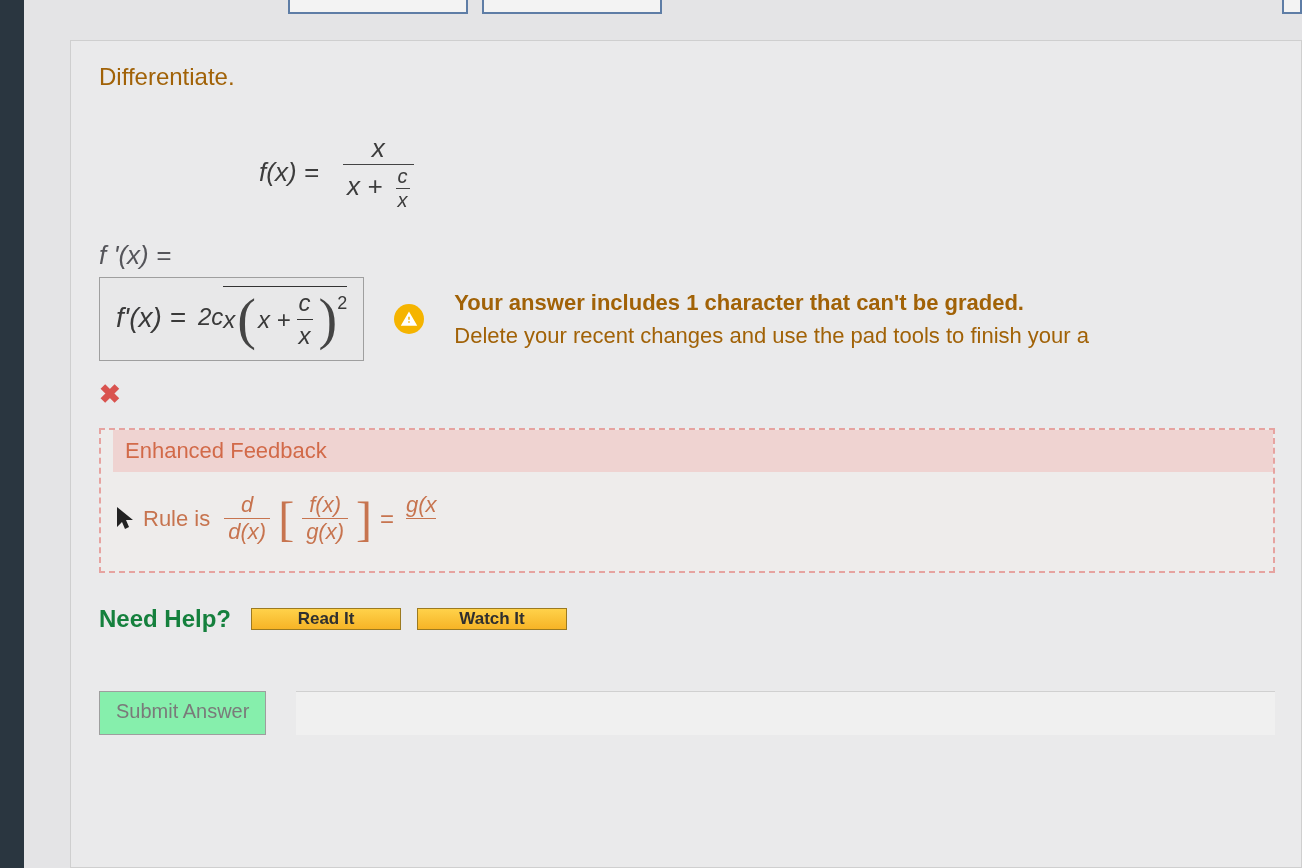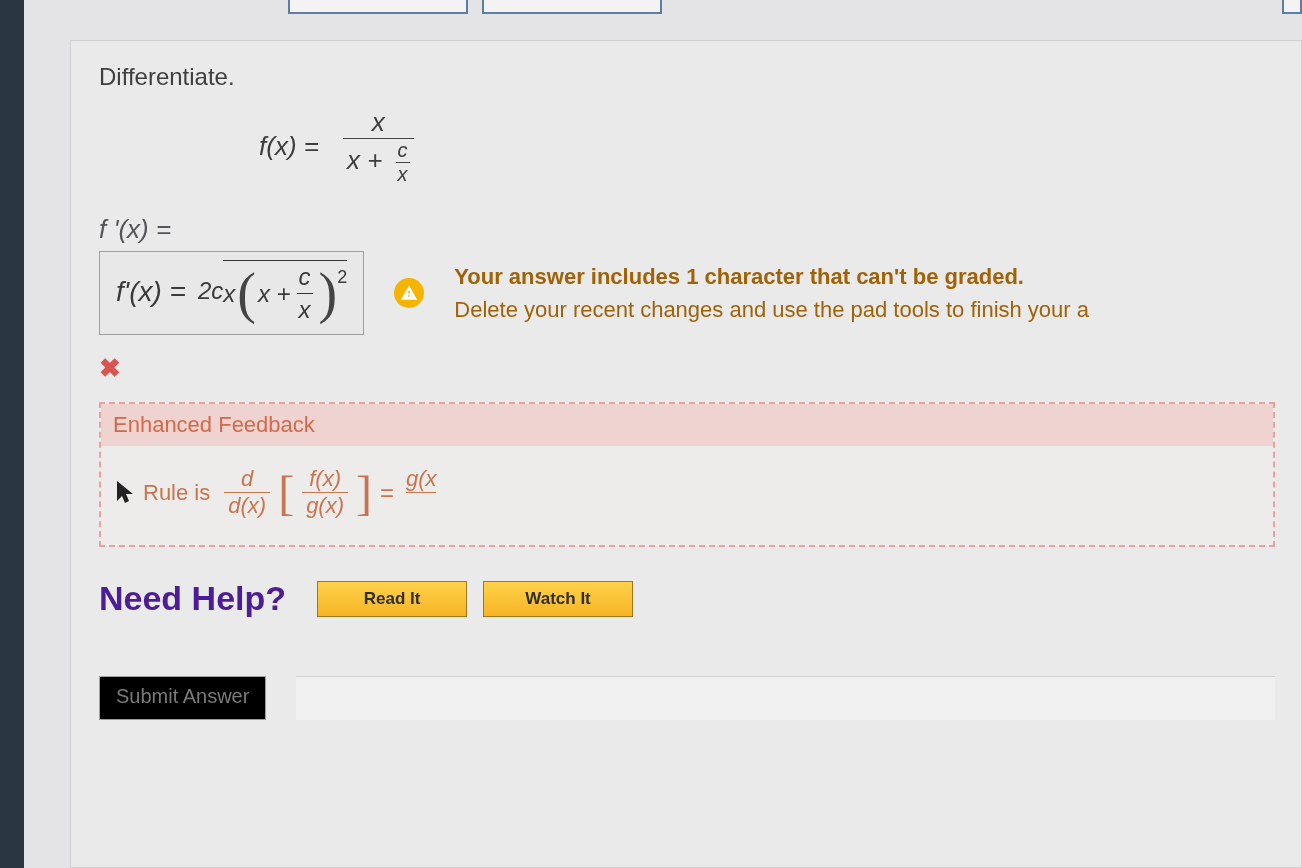--- a/index.html
+++ b/index.html
@@ -44,22 +44,22 @@
     left: 70px;
     top: 40px;
     right: 0;
     bottom: 0;
     background: #eaeaeb;
     border: 1px solid #cfcfcf;
     padding: 22px 26px 22px 28px;
   }
   .prompt {
     font-size: 24px;
-    color: #404040;
-    margin-bottom: 16px;
+    color: #a16207;
+    margin-bottom: 42px;
   }
   .given-fn {
     margin-left: 160px;
     font-size: 26px;
     font-style: italic;
     color: #3d3d3d;
     display: flex;
     align-items: center;
     gap: 24px;
   }
@@ -148,20 +148,21 @@
   .feedback-box {
     margin-top: 18px;
     border: 2px dashed #e6a3a0;
     background: #eeeceb;
   }
   .feedback-header {
     background: #efd3d1;
     color: #d26a49;
     font-size: 22px;
     padding: 8px 12px;
+    margin-left: 12px;
   }
   .feedback-body {
     padding: 20px 14px 26px 14px;
     color: #c7744f;
     font-size: 22px;
     display: flex;
     align-items: center;
     flex-wrap: nowrap;
     gap: 8px;
     white-space: nowrap;
@@ -182,46 +183,46 @@
     color: #c7744f;
     font-style: normal;
   }
   .help-row {
     margin-top: 32px;
     display: flex;
     align-items: center;
     gap: 16px;
   }
   .help-label {
-    color: #4c1d95;
-    font-size: 34px;
+    color: #15803d;
+    font-size: 24px;
     font-weight: bold;
-    margin-right: 15px;
+    margin-right: 4px;
   }
   .help-btn {
     width: 150px;
-    height: 36px;
+    height: 22px;
     background: linear-gradient(#ffd24a, #f6b426);
     border: 1px solid #9c7a20;
     color: #2f2f2f;
     font-weight: bold;
     font-size: 17px;
     display: flex;
     align-items: center;
     justify-content: center;
     cursor: pointer;
   }
   .submit-row {
     margin-top: 58px;
     display: flex;
     align-items: stretch;
     gap: 0;
   }
   .submit-btn {
-    background: #000000;
+    background: #86efac;
     border: 1px solid #9e9e9e;
     color: #7a7a7a;
     font-size: 20px;
     padding: 8px 16px;
     cursor: pointer;
   }
   .submit-panel {
     flex: 1;
     background: #f0f0f0;
     border-top: 1px solid #d0d0d0;

